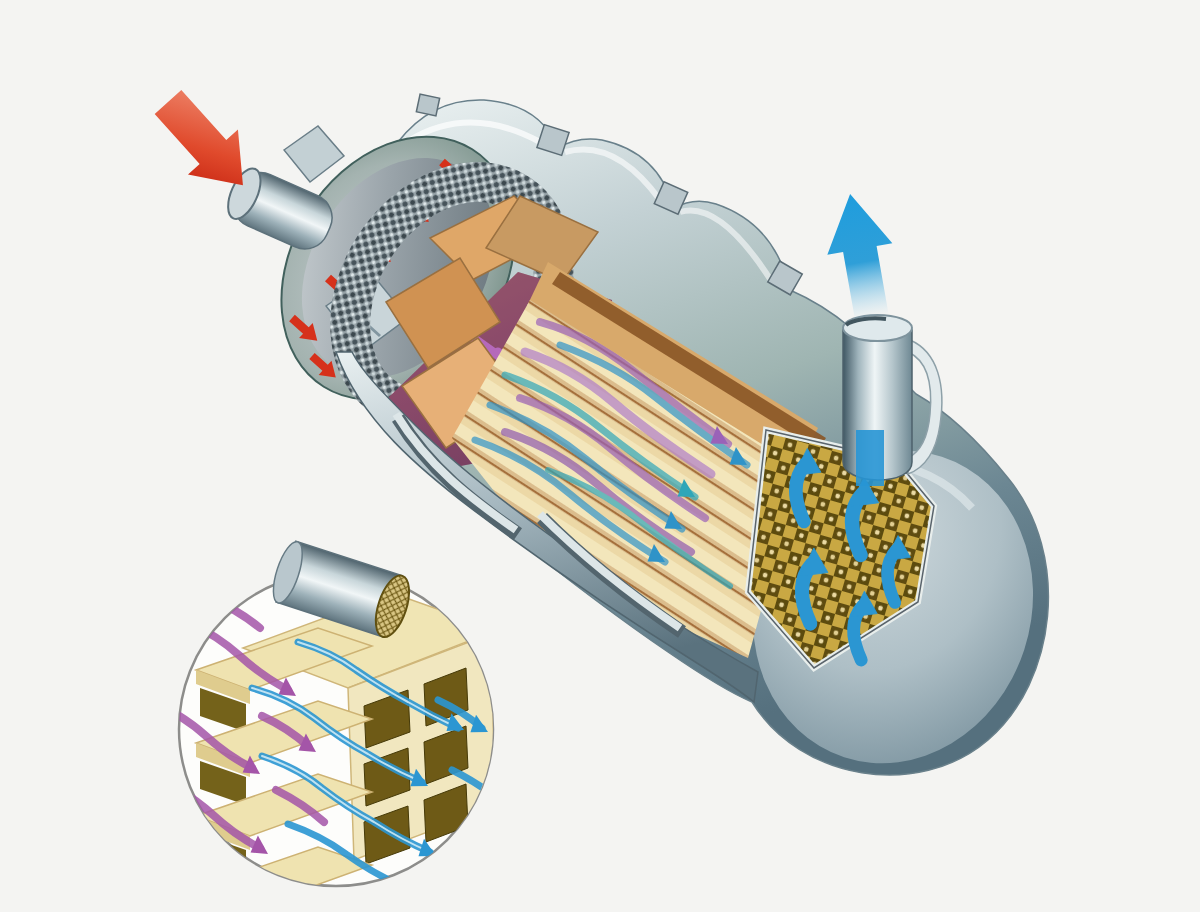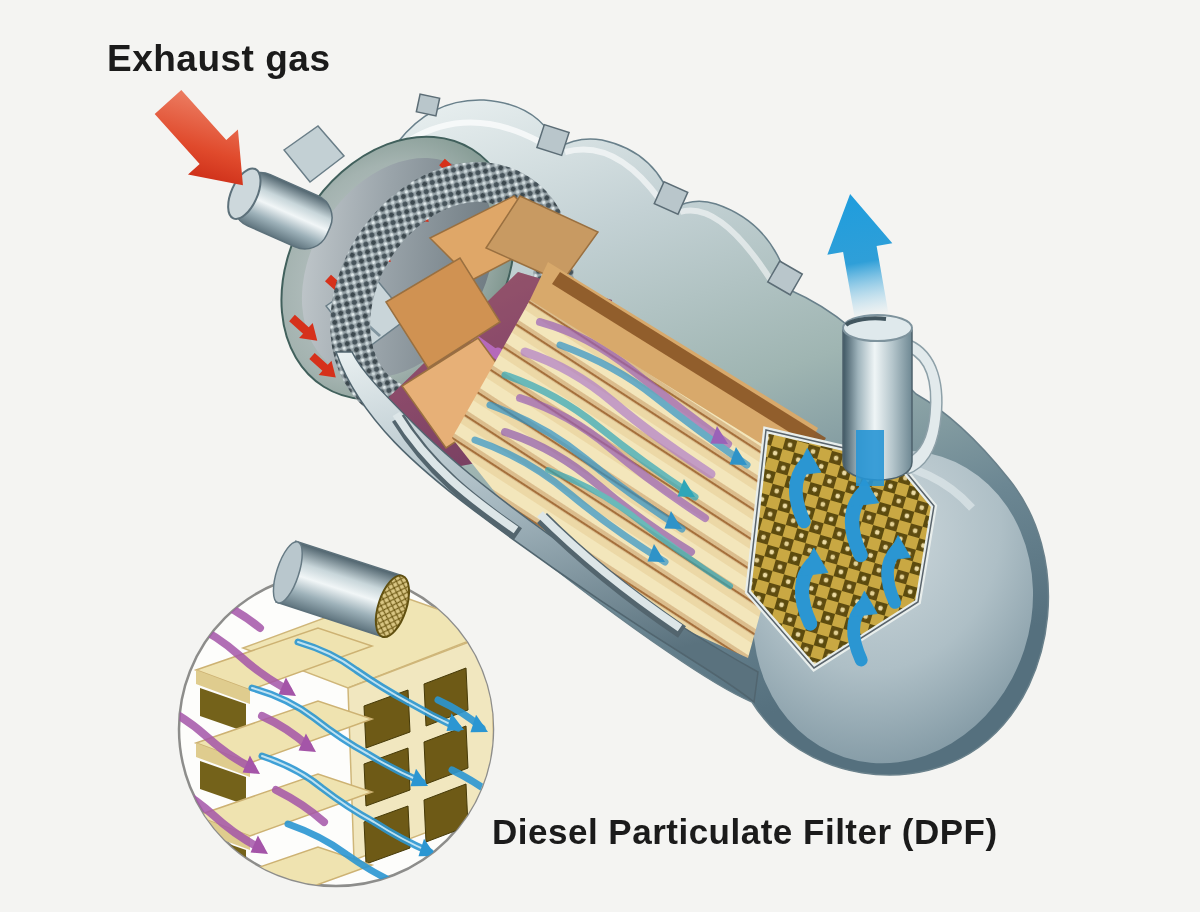--- a/index.html
+++ b/index.html
@@ -327,16 +327,14 @@
   </g>
   <g transform="translate(292,540) rotate(18)">
     <rect x="4" y="0" width="112" height="64" fill="url(#pipeVG)" stroke="#5d717b" stroke-width="1.5"></rect>
     <ellipse cx="6" cy="32" rx="11" ry="32" fill="#b9c7cd" stroke="#667a84" stroke-width="1.5"></ellipse>
     <ellipse cx="116" cy="32" rx="14" ry="32" fill="#d9c684" stroke="#5f4f10" stroke-width="2"></ellipse>
     <ellipse cx="116" cy="32" rx="14" ry="32" fill="url(#gridP)"></ellipse>
   </g>
 </g>
 </svg>
 
-<div class="lbl lbl-top">Exhaust gas</div>
-<div class="lbl lbl-bottom">Diesel Particulate Filter (DPF)</div>
 
 </div>
 
 </body></html>

